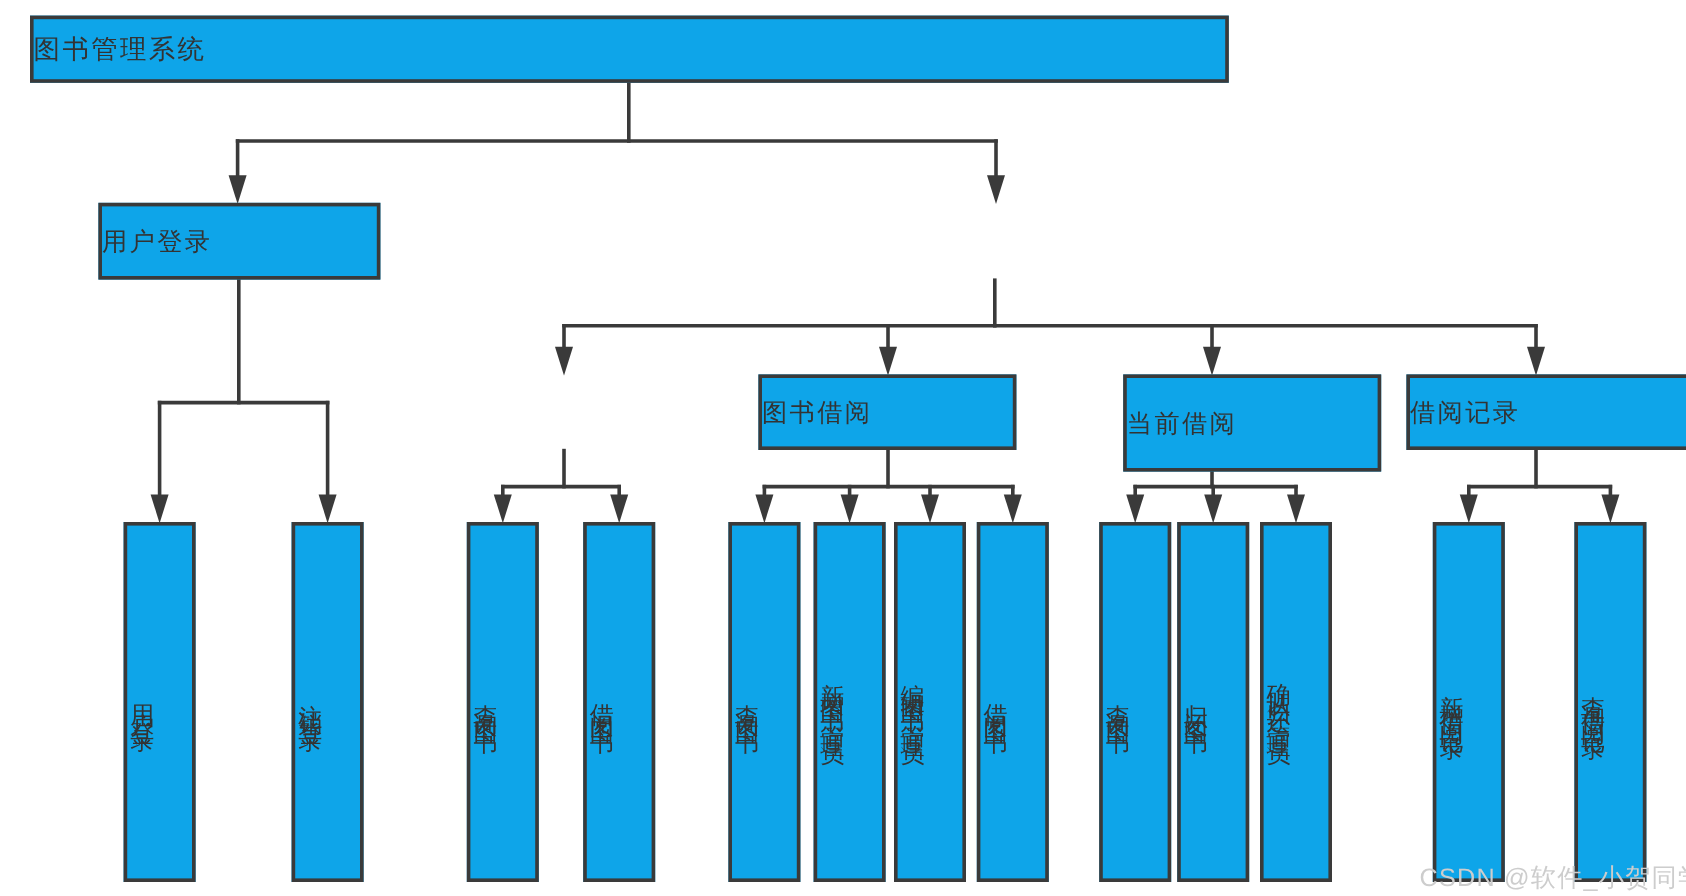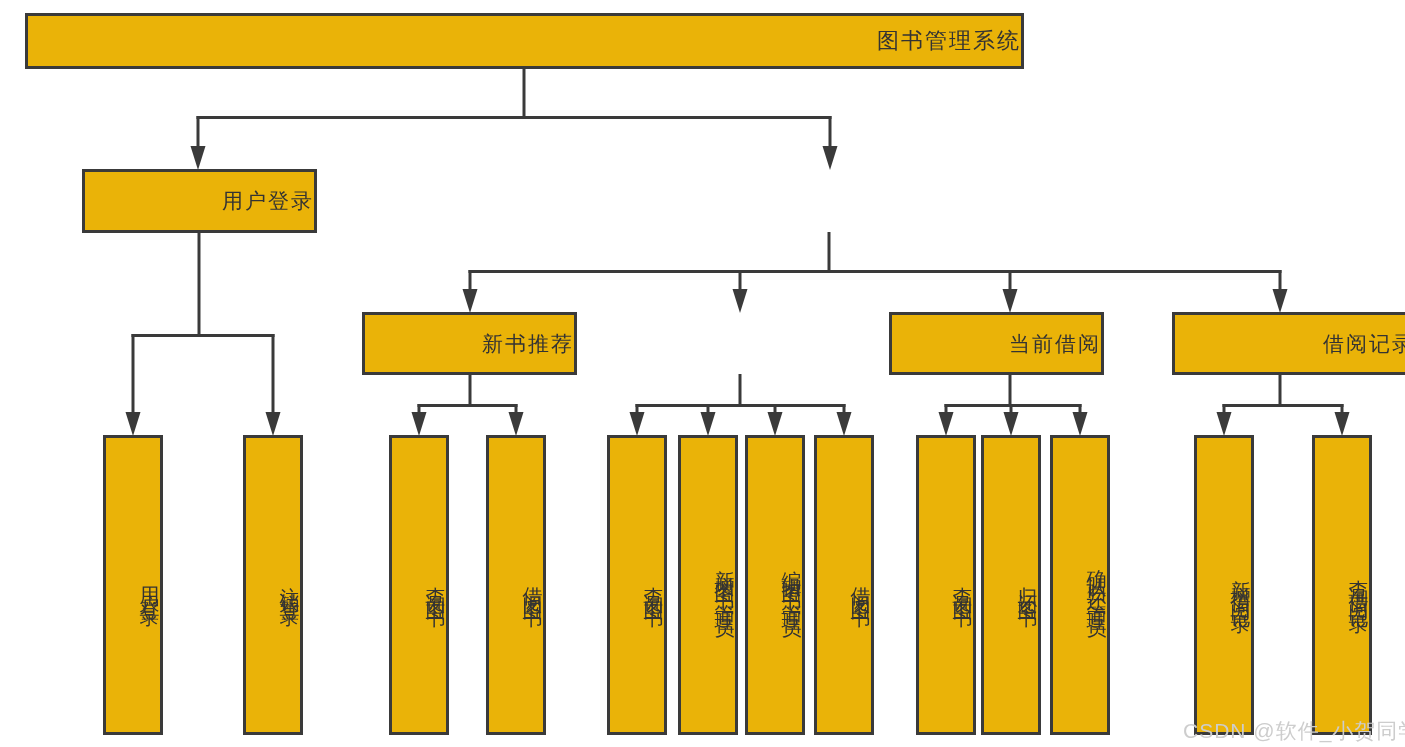--- a/index.html
+++ b/index.html
@@ -7,24 +7,25 @@
     position:relative;
     width:1405px;height:747px;
     background:#ffffff;
     overflow:hidden;
     font-family:"Liberation Sans","DejaVu Sans",sans-serif;
   }
   #wires{position:absolute;left:0;top:0;width:1405px;height:747px;}
   .box{
     position:absolute;
     box-sizing:border-box;
-    background:#eab308;
+    background:#0ea5e9;
     border:3px solid #3a3a3a;
-    display:flex;align-items:center;justify-content:flex-end;
+    display:flex;align-items:center;justify-content:flex-start;
     color:#333333;
+    font-family:Liberation Mono, monospace;
   }
   .h-label{font-size:21px;letter-spacing:2px;white-space:nowrap;}
   .root-label{font-size:22px;letter-spacing:2px;}
   .v-label{
     writing-mode:vertical-rl;
     text-orientation:mixed;
     font-size:20px;
     letter-spacing:7px;
     line-height:1;
     white-space:nowrap;
@@ -115,24 +116,24 @@
   </svg>
 
   <div class="box" style="left:25px;top:13px;width:999px;height:56px">
     <span class="h-label root-label">图书管理系统</span>
   </div>
 
   <div class="box" style="left:82px;top:169px;width:235px;height:64px">
     <span class="h-label">用户登录</span>
   </div>
 
-  <div class="box" style="left:362px;top:312px;width:215px;height:63px">
-    <span class="h-label">新书推荐</span>
+  <div class="box" style="left:632px;top:312px;width:215px;height:63px">
+    <span class="h-label">图书借阅</span>
   </div>
-  <div class="box" style="left:889px;top:312px;width:215px;height:63px">
+  <div class="box" style="left:936px;top:312px;width:215px;height:81px">
     <span class="h-label">当前借阅</span>
   </div>
   <div class="box" style="left:1172px;top:312px;width:246px;height:63px">
     <span class="h-label">借阅记录</span>
   </div>
 
   <div class="box" style="left:103px;top:435px;width:60px;height:300px">
     <span class="v-label">用户登录</span>
   </div>
   <div class="box" style="left:243px;top:435px;width:60px;height:300px">

